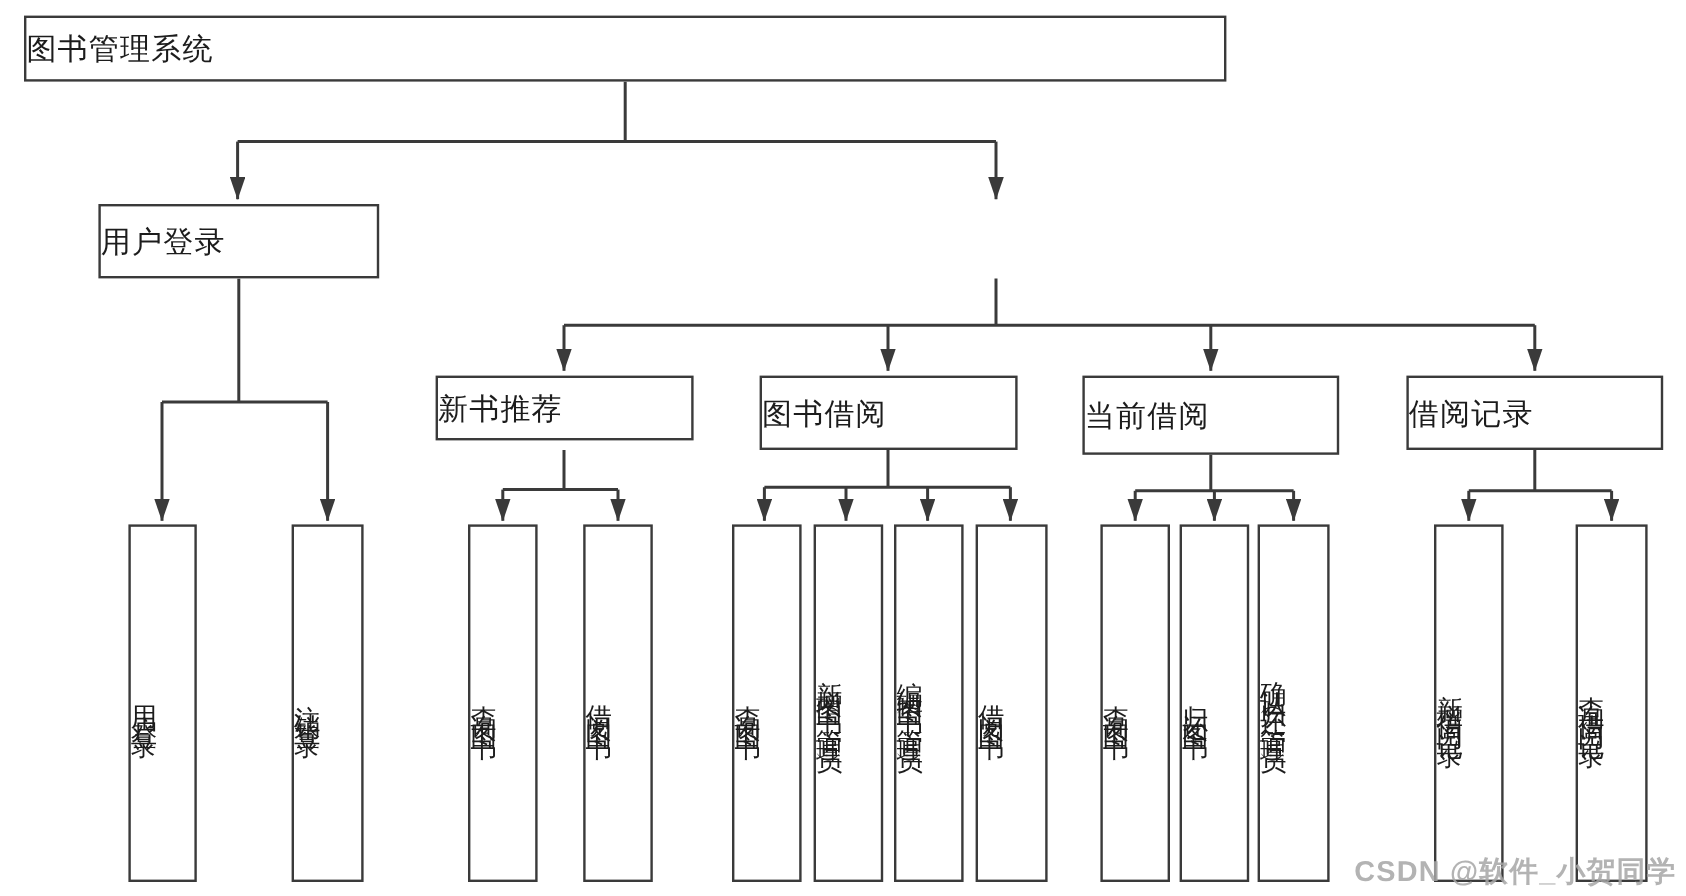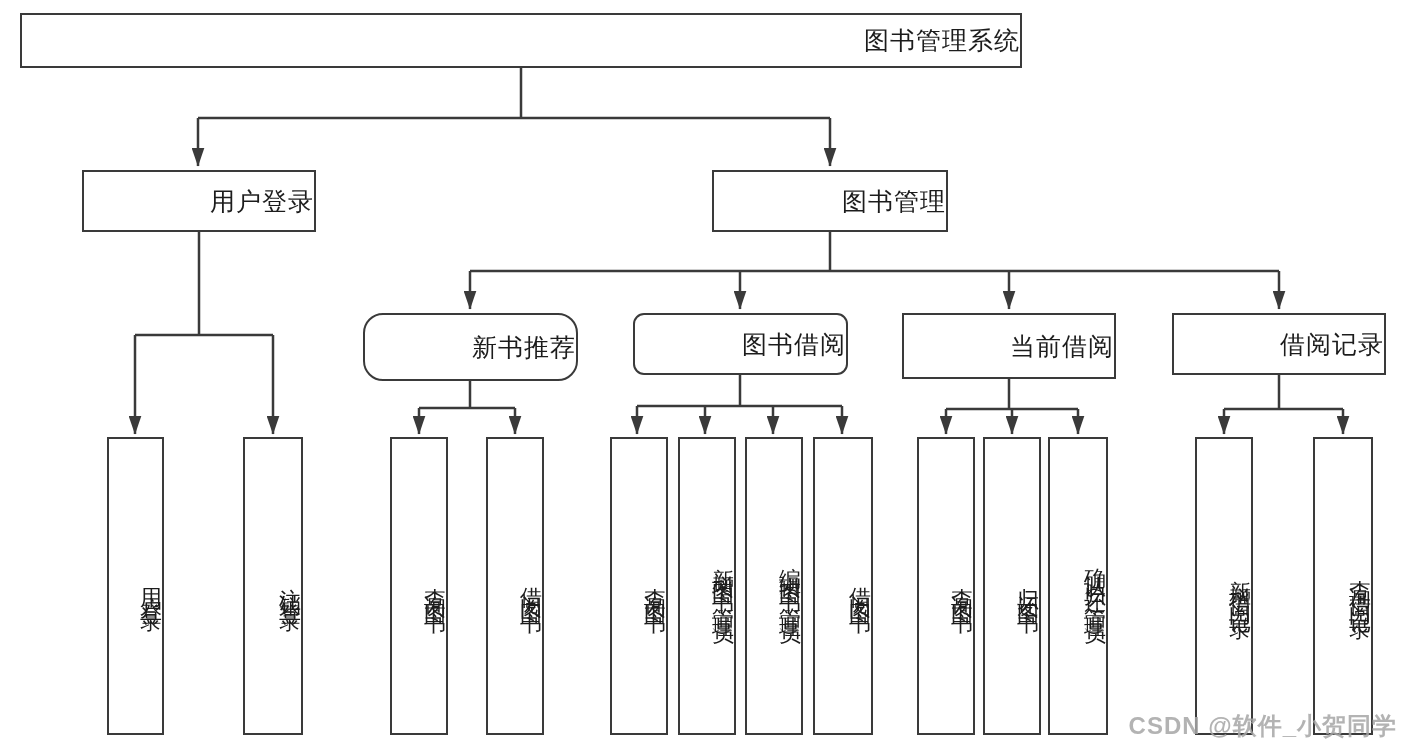--- a/index.html
+++ b/index.html
@@ -10,21 +10,21 @@
     font-family:"Liberation Sans", sans-serif;
     overflow:hidden;
   }
   .node {
     position:absolute;
     box-sizing:border-box;
     border:2.5px solid #3a3a3a;
     background:#ffffff;
     display:flex;
     align-items:center;
-    justify-content:flex-end;
+    justify-content:flex-start;
     color:#1c1c1c;
   }
   .hbox { font-size:25px; letter-spacing:1px; white-space:nowrap; }
   .vbox .vtext {
     writing-mode:vertical-rl;
     font-size:22px;
     letter-spacing:8px;
     line-height:1;
     white-space:nowrap;
   }
@@ -85,28 +85,25 @@
     </g>
   </svg>
 
   <div class="node hbox" style="left:20px; top:13px; width:1002px; height:55px;">
     <span>图书管理系统</span>
   </div>
 
   <div class="node hbox" style="left:82px; top:170px; width:234px; height:62px;">
     <span>用户登录</span>
   </div>
-  <div class="node hbox" style="left:712px; top:170px; width:236px; height:62px;">
-    <span>图书管理</span>
-  </div>
 
-  <div class="node hbox" style="left:363px; top:313px; width:215px; height:68px;border-radius:20px;">
+  <div class="node hbox" style="left:363px; top:313px; width:215px; height:54px;">
     <span>新书推荐</span>
   </div>
-  <div class="node hbox" style="left:633px; top:313px; width:215px; height:62px;border-radius:11px;">
+  <div class="node hbox" style="left:633px; top:313px; width:215px; height:62px;">
     <span>图书借阅</span>
   </div>
   <div class="node hbox" style="left:902px; top:313px; width:214px; height:66px;">
     <span>当前借阅</span>
   </div>
   <div class="node hbox" style="left:1172px; top:313px; width:214px; height:62px;">
     <span>借阅记录</span>
   </div>
 
   <div class="node vbox" style="left:107px; top:437px; width:57px; height:298px;">

